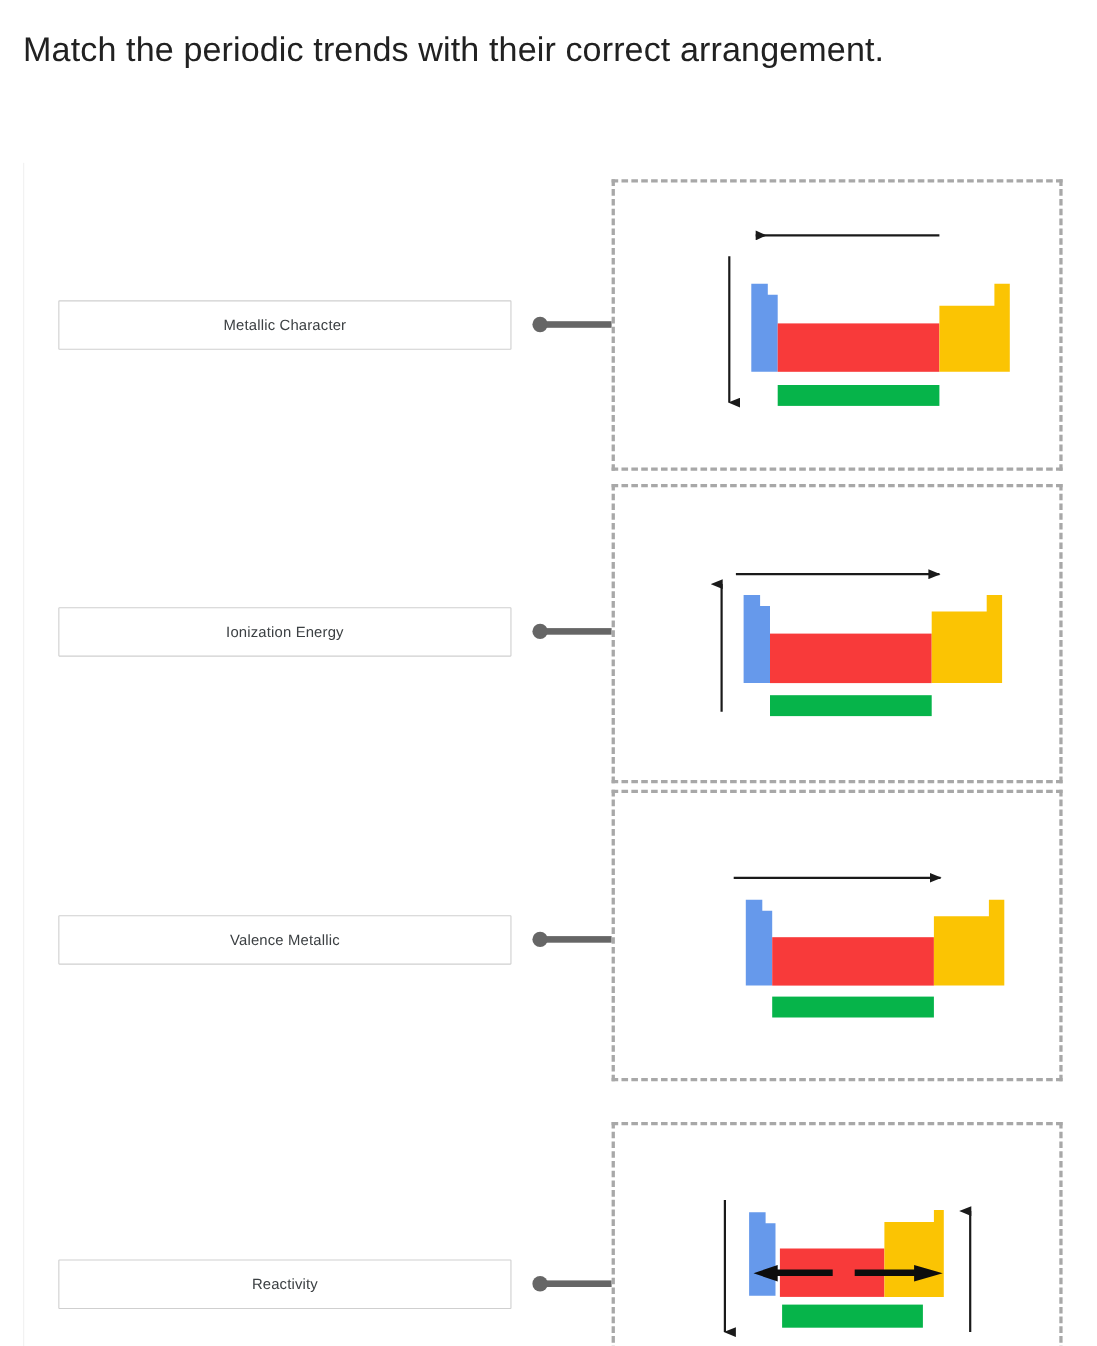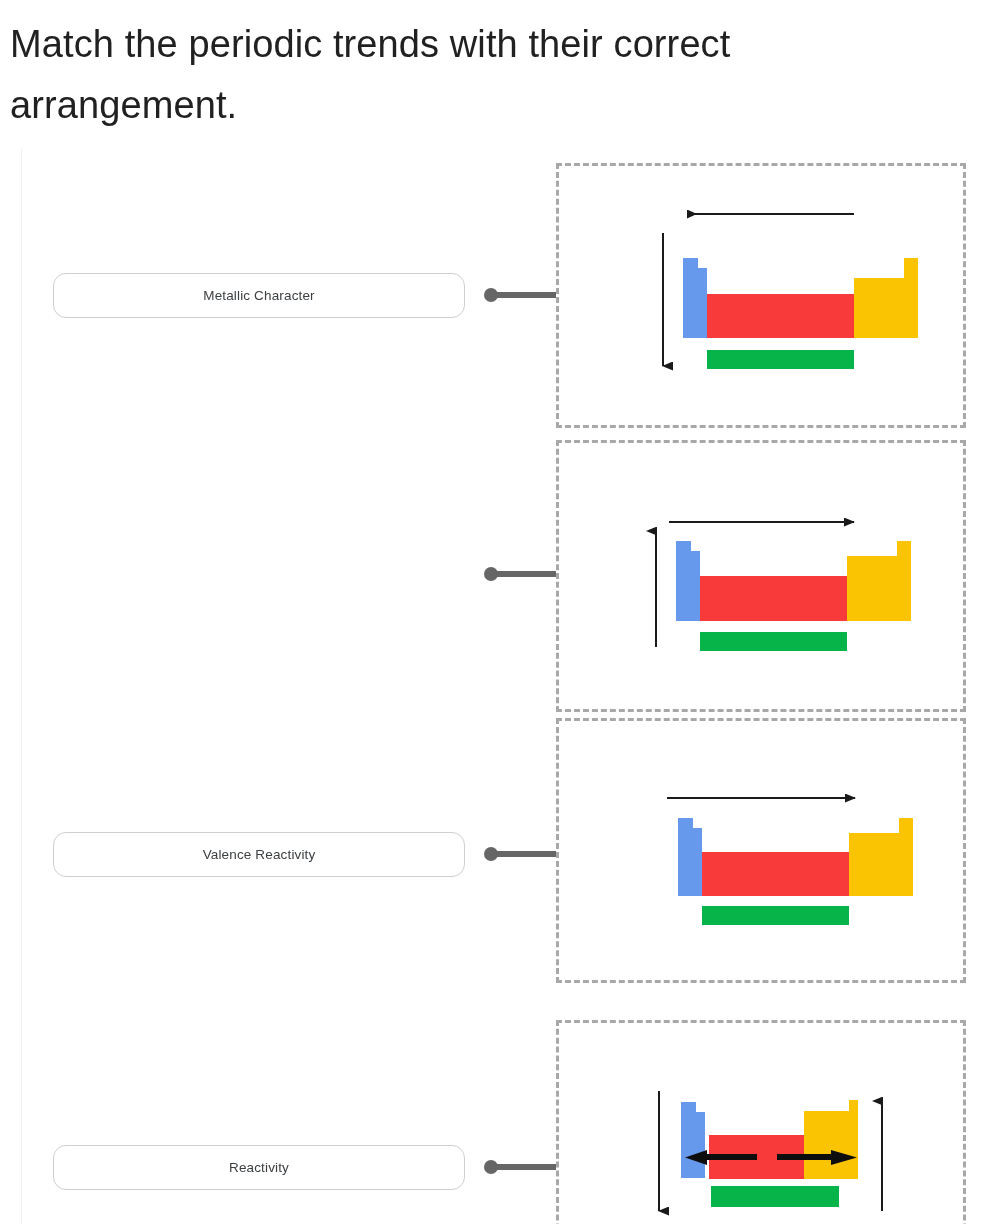--- a/index.html
+++ b/index.html
@@ -11,24 +11,24 @@
     width: 997px;
     height: 1224px;
     font-family: "Liberation Sans", sans-serif;
     color: #202124;
     overflow: hidden;
     position: relative;
   }
 
   #question-title {
     position: absolute;
-    left: 10px;
+    left: 21px;
     top: 14px;
     width: 900px;
-    font-size: 38px;
+    font-size: 31px;
     line-height: 61px;
     font-weight: 400;
     color: #212121;
     letter-spacing: 0.1px;
   }
 
   #match-container {
     position: absolute;
     left: 21px;
     top: 148px;
@@ -49,21 +49,21 @@
     position: absolute;
     left: 31px;
     width: 412px;
     height: 45px;
     background: #ffffff;
     border: 1px solid #cfcfcf;
     box-sizing: border-box;
     display: flex;
     align-items: center;
     justify-content: center;
-    border-radius: 13px;
+    border-radius: 1px;
   }
   .label-text {
     font-size: 13.5px;
     color: #3c4043;
     letter-spacing: 0.15px;
     text-align: center;
   }
 
   
   .connector {
@@ -153,20 +153,23 @@
           <line x1="295" y1="48" x2="128" y2="48" stroke="#1a1a1a" stroke-width="2" marker-end="url(#ah-l1)"></line>
 
           <line x1="104" y1="67" x2="104" y2="200" stroke="#1a1a1a" stroke-width="2" marker-end="url(#ad-1)"></line>
         </svg>
       </div>
     </div>
   </div>
 
   <div class="match-row" style="top:279px;height:279px;">
 
+    <div class="label-box" style="top:125px;">
+      <span class="label-text">Ionization Energy</span>
+    </div>
 
     <div class="connector" style="top:140px;">
       <div class="connector-dot left"></div>
       <div class="connector-line"></div>
       <div class="connector-dot right"></div>
     </div>
 
     <div class="drop-zone" style="top:13px;height:272px;">
       <div class="diagram-wrap">
         <svg width="410" height="266" viewBox="0 0 410 266" xmlns="http://www.w3.org/2000/svg">
@@ -187,21 +190,21 @@
 
           <line x1="97" y1="204" x2="97" y2="88" stroke="#1a1a1a" stroke-width="2" marker-end="url(#au-2)"></line>
         </svg>
       </div>
     </div>
   </div>
 
   <div class="match-row" style="top:559px;height:280px;">
 
     <div class="label-box" style="top:125px;">
-      <span class="label-text">Valence Reactivity</span>
+      <span class="label-text">Valence Metallic</span>
     </div>
 
     <div class="connector" style="top:140px;">
       <div class="connector-dot left"></div>
       <div class="connector-line"></div>
       <div class="connector-dot right"></div>
     </div>
 
     <div class="drop-zone" style="top:11px;height:265px;">
       <div class="diagram-wrap">

